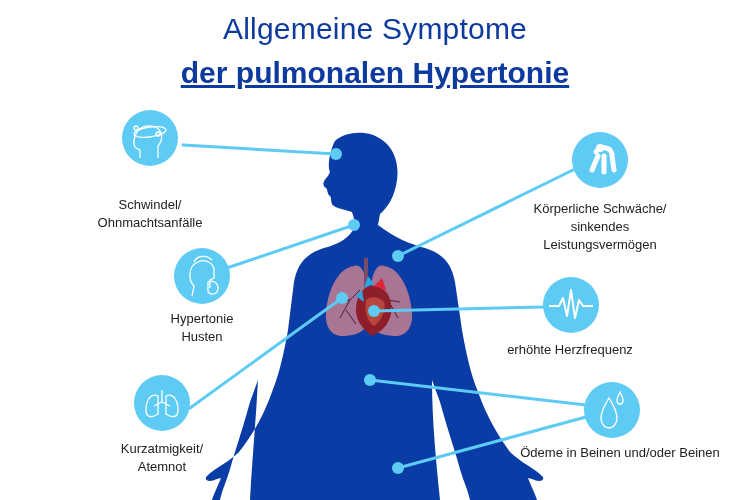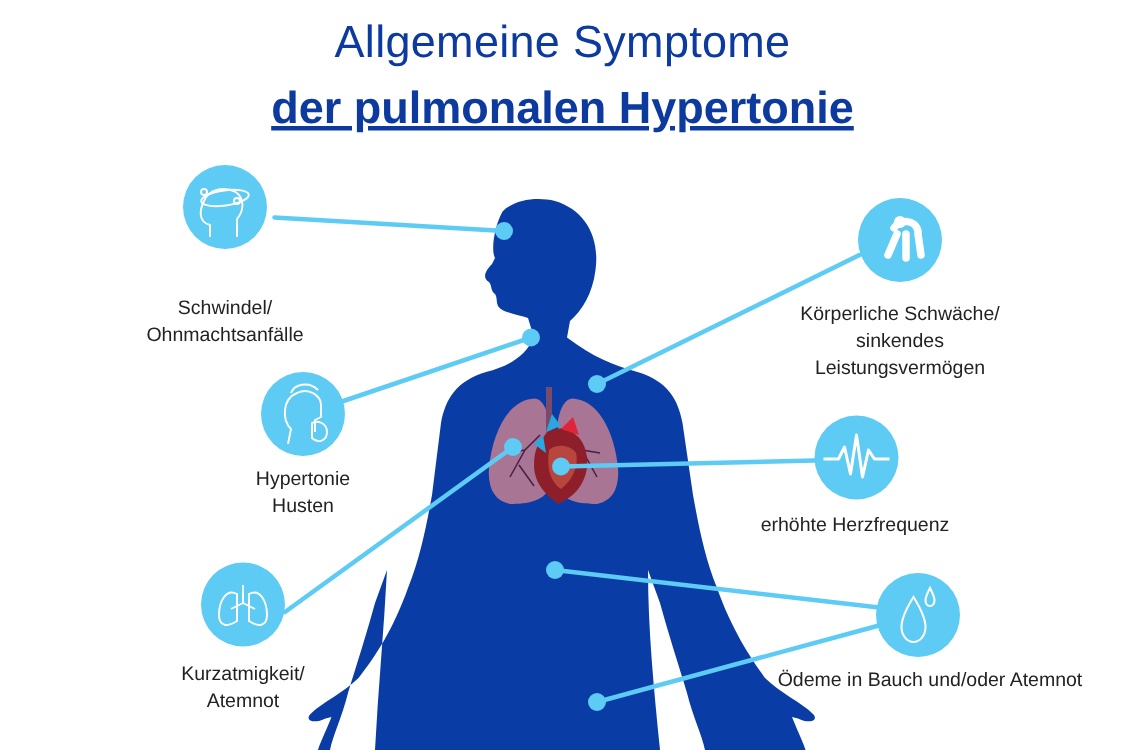--- a/index.html
+++ b/index.html
@@ -127,14 +127,14 @@
 </div>
 <div class="label" style="left:510px; top:200px; width:180px;text-align:center;">
   <div>Körperliche Schwäche/</div>
   <div>sinkendes</div>
   <div>Leistungsvermögen</div>
 </div>
 <div class="label" style="left:480px; top:341px; width:180px;">
   <div>erhöhte Herzfrequenz</div>
 </div>
 <div class="label" style="left:510px; top:444px; width:220px;">
-  <div>Ödeme in Bauch und/oder Atemnot</div>
+  <div>Ödeme in Beinen und/oder Beinen</div>
 </div>
 
 </body></html>

